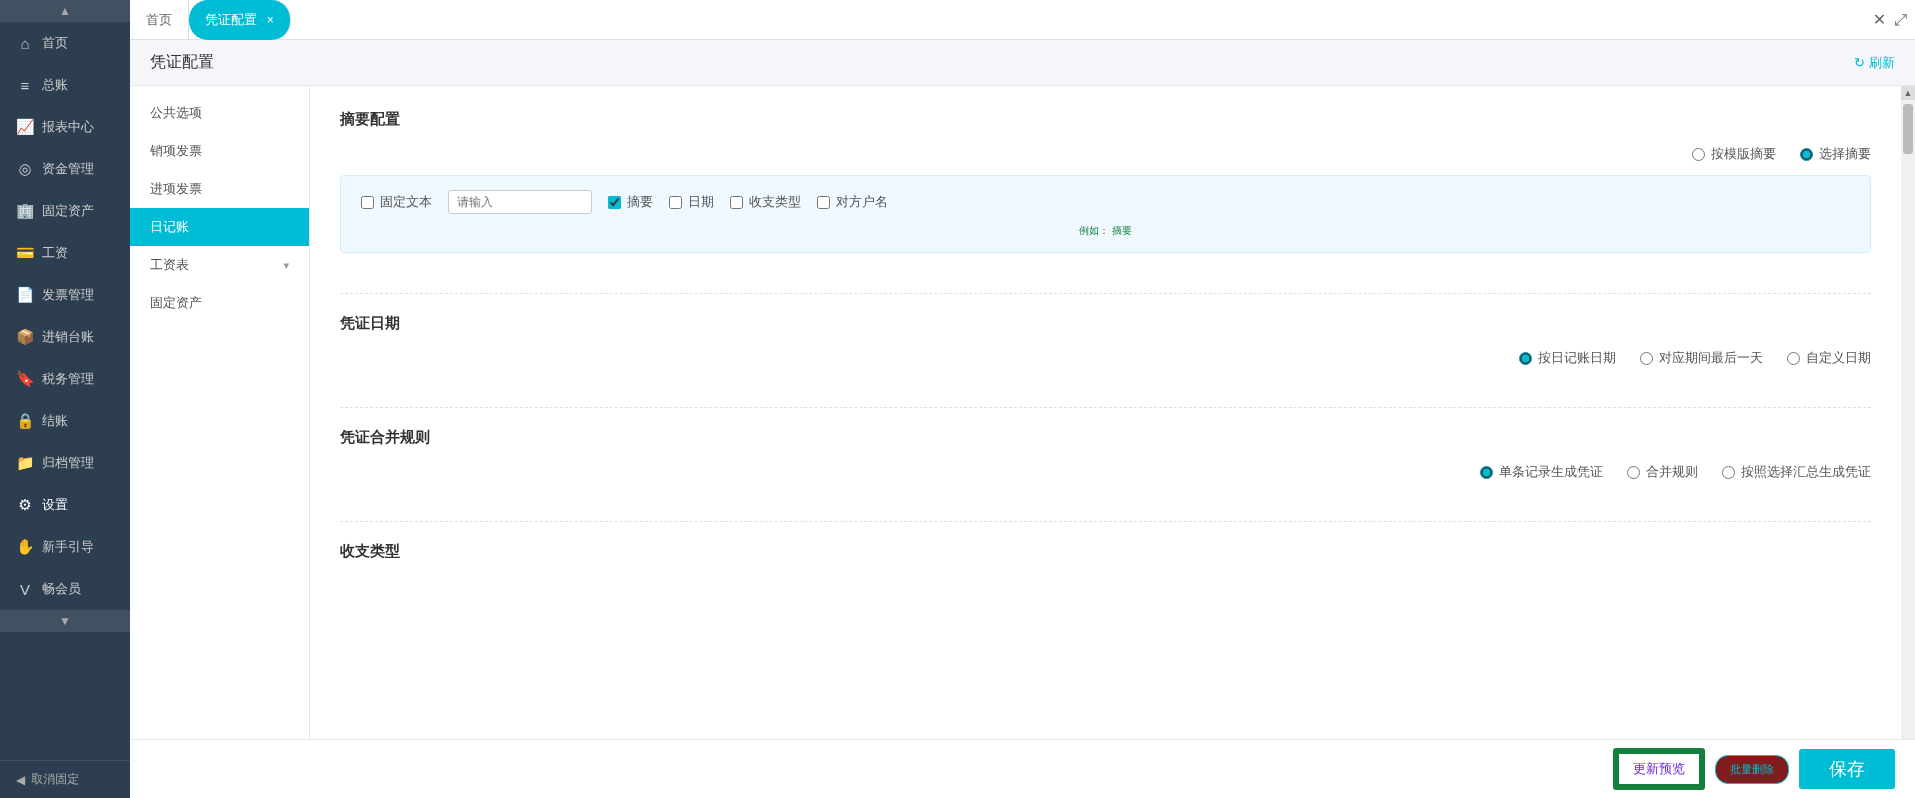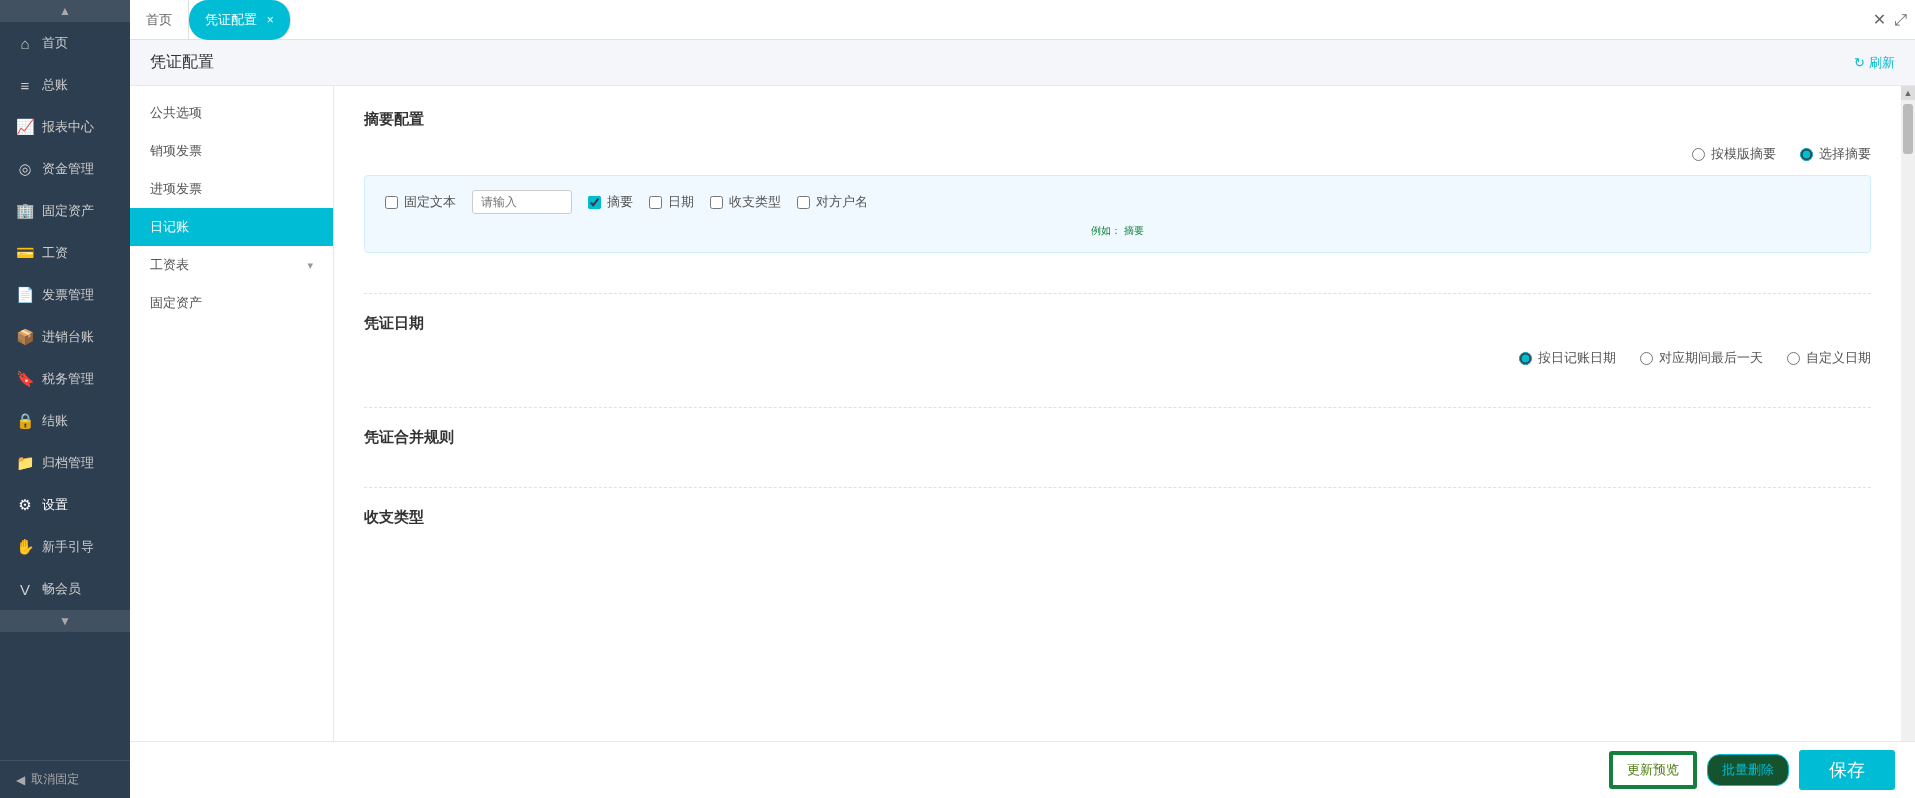--- a/index.html
+++ b/index.html
@@ -126,21 +126,21 @@
 
     
     .content-layout {
       display: flex;
       flex: 1;
       overflow: hidden;
     }
 
     
     .left-nav {
-      width: 204px;
+      width: 180px;
       background: #fff;
       border-right: 1px solid #e8e8e8;
       flex-shrink: 0;
       overflow-y: auto;
       padding: 8px 0;
     }
     .left-nav-item {
       padding: 10px 20px;
       cursor: pointer;
       color: #555;
@@ -214,21 +214,21 @@
       align-items: center;
       gap: 16px;
       flex-wrap: wrap;
     }
     .fixed-text-input {
       border: 1px solid #ccc;
       border-radius: 3px;
       padding: 4px 8px;
       font-size: 12px;
       color: #aaa;
-      width: 100px;
+      width: 144px;
       outline: none;
     }
     .example-text {
       color: #15803d;
       font-size: 10px;
       margin-top: 10px;
       text-align: center;
     }
 
     
@@ -236,36 +236,36 @@
       background: #fff;
       border-top: 1px solid #e8e8e8;
       padding: 8px 20px;
       display: flex;
       justify-content: flex-end;
       align-items: center;
       gap: 10px;
       flex-shrink: 0;
     }
     .btn-update-preview {
-      border: 4px solid #15803d;
-      color: #4d7c0f;
+      border: 6px solid #15803d;
+      color: #6d28d9;
       background: #fff;
       padding: 6px 14px;
       border-radius: 3px;
       cursor: pointer;
       font-size: 13px;
     }
     .btn-batch-delete {
       border: 1px solid #00bcd4;
       color: #00bcd4;
-      background: #14532d;
+      background: #7f1d1d;
       padding: 6px 14px;
       border-radius: 13px;
       cursor: pointer;
-      font-size: 13px;
+      font-size: 11px;
     }
     .btn-save {
       background: #00bcd4;
       color: #fff;
       border: none;
       padding: 8px 30px;
       border-radius: 3px;
       cursor: pointer;
       font-size: 18px;
     }
@@ -484,20 +484,34 @@
               <input type="radio" name="voucher_date" style="">
               <span>自定义日期</span>
             </label>
           </div>
         </div>
 
         <hr class="section-divider">
 
         <div class="section">
           <div class="section-title">凭证合并规则</div>
+          <div class="radio-row">
+            <label class="radio-option">
+              <input type="radio" name="voucher_merge" checked="" style="">
+              <span>单条记录生成凭证</span>
+            </label>
+            <label class="radio-option">
+              <input type="radio" name="voucher_merge" style="">
+              <span>合并规则</span>
+            </label>
+            <label class="radio-option">
+              <input type="radio" name="voucher_merge" style="">
+              <span>按照选择汇总生成凭证</span>
+            </label>
+          </div>
         </div>
 
         <hr class="section-divider">
 
         <div class="section">
           <div class="section-title">收支类型</div>
         </div>
 
       </div>
 

